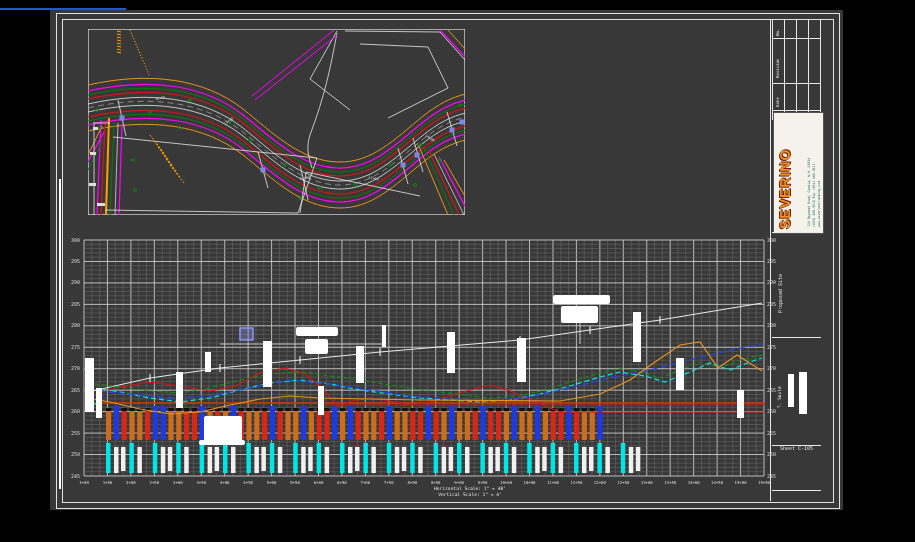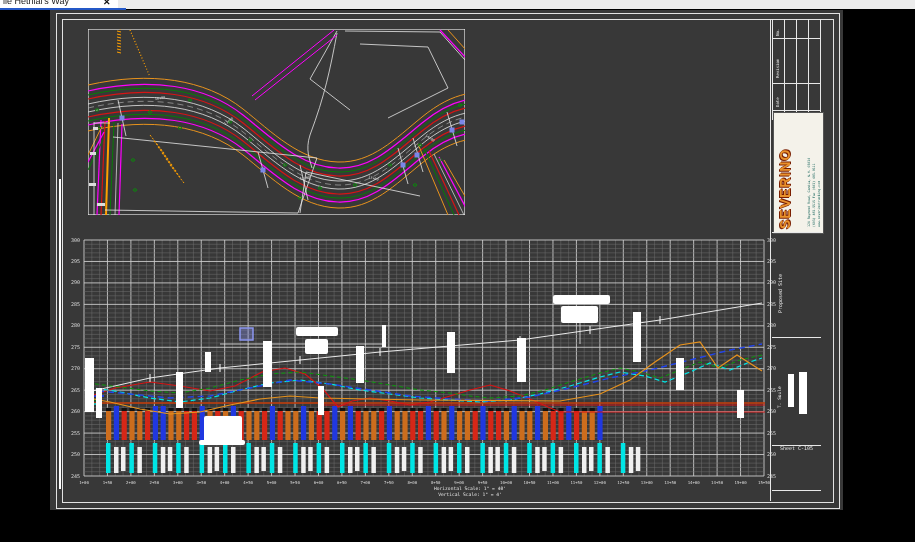--- a/index.html
+++ b/index.html
@@ -28,26 +28,20 @@
              color:#e8912c;text-shadow:0 0 1px #7a1f00,1px 1px 0 #7a1f00,-1px -1px 0 #7a1f00;}
   .addr{position:absolute;transform:rotate(-90deg);transform-origin:left top;
         font-size:3.2px;color:#14635a;white-space:nowrap;font-family:"DejaVu Sans Mono",monospace;}
   #sheetlabel{position:absolute;left:730px;top:435px;font-size:5px;color:#e8e8e8;}
   .stamp{position:absolute;background:#fff;}
 </style>
 </head>
 <body>
 
 <div id="screen">
-  <div id="tabbar">
-    <div id="tab">
-      <span id="tabtitle">lle Hethial's Way</span>
-      <span id="tabclose">✕</span>
-    </div>
-  </div>
   <div id="tabline"></div>
 
   <div id="sheet">
     <div class="bord" style="left:6px;top:3px;width:782px;height:494px;"></div>
     <div class="bord" style="left:12px;top:9px;width:770px;height:482px;"></div>
     <div class="tb-line" style="left:720px;top:9px;width:1px;height:482px;"></div>
     <div id="leftbar"></div>
 
     <svg id="plansvg" style="left:38px;top:19px;" width="377" height="186" viewBox="88 29 377 186">
         <rect x="88" y="29" width="377" height="186" fill="#383838" stroke="#f0f0f0" stroke-width="1.2"></rect>

